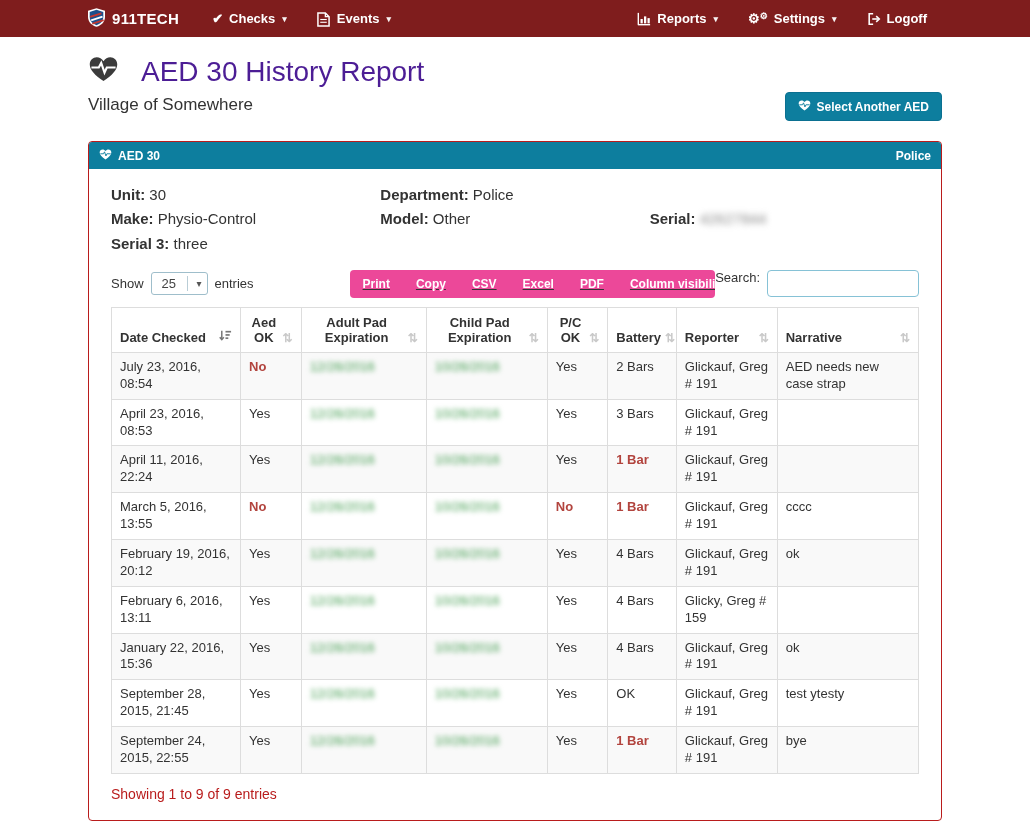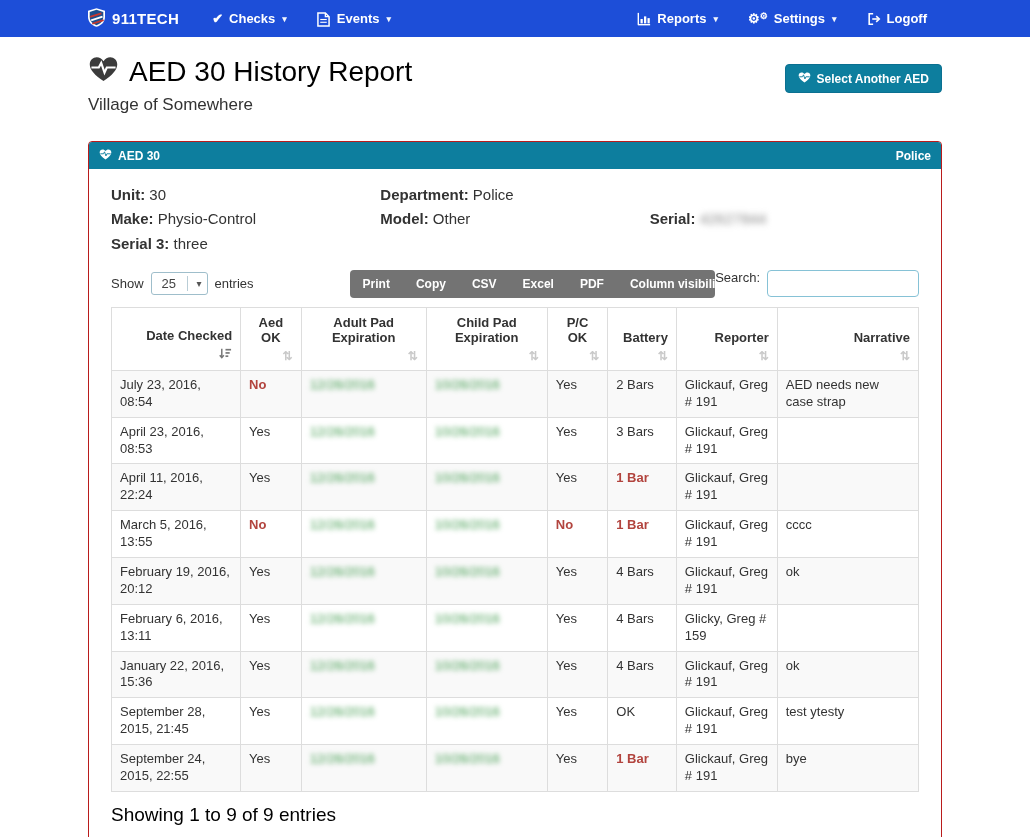--- a/index.html
+++ b/index.html
@@ -2,40 +2,40 @@
 <html><head>
 <meta charset="utf-8">
 <style>
   * { margin:0; padding:0; box-sizing:border-box; }
   html,body { width:1030px; height:837px; overflow:hidden; background:#fff;
     font-family:"Liberation Sans", sans-serif; color:#333; font-size:13px; }
 
   .container { width:854px; margin:0 auto; }
 
   
-  .navbar { background:#1d4ed8; height:37px; color:#fff; }
+  .navbar { background:#7f1d1d; height:37px; color:#fff; }
   .navbar .container { display:flex; align-items:stretch; height:37px; }
   .nav-left, .nav-right { display:flex; align-items:stretch; }
   .nav-right { margin-left:auto; }
   .brand { display:flex; align-items:center; gap:7px; font-size:15px; font-weight:bold;
     padding-right:18px; letter-spacing:.3px; cursor:pointer; }
   .nav-item { display:flex; align-items:center; gap:6px; padding:0 15px; font-size:13px;
     font-weight:bold; cursor:pointer; }
   .nav-item .glyph { font-size:13px; }
   .caret { font-size:9px; margin-left:1px; opacity:.95; }
   .navicon { width:14px; height:14px; display:inline-block; }
 
   
   .page-head { position:relative; margin-top:17px; }
-  .page-title { font-size:28px; font-weight:400; color:#000000; display:flex; align-items:center; gap:10px;margin-top:10px; }
+  .page-title { font-size:28px; font-weight:400; color:#4c1d95; display:flex; align-items:center; gap:22px;margin-top:10px; }
   .page-sub { font-size:17px; margin-top:6px; color:#333; }
   .btn-teal { background:#0d7e9e; color:#fff; border:1px solid #0b7091; border-radius:4px;
     font-size:12px; font-weight:bold; padding:6px 12px; display:inline-flex; align-items:center;
     gap:6px; cursor:pointer; font-family:inherit; }
-  .select-aed-btn { position:absolute; right:0; top:10px; }
+  .select-aed-btn { position:absolute; right:0; top:38px; }
 
   
   .panel { border:1px solid #b91c1c; border-radius:4px; margin-top:26px; background:#fff; overflow:hidden; }
   .panel-heading { background:#0d7e9e; color:#fff; font-size:12px; font-weight:bold;
     padding:6px 10px; display:flex; align-items:center; gap:6px; }
   .panel-heading .spacer { margin-left:auto; }
   .panel-body { padding:12px 12px 14px 12px; }
 
   .heart-icon { display:inline-block; }
 
@@ -51,46 +51,46 @@
   .show-entries { display:flex; align-items:center; gap:7px; font-size:13px; }
   .select-wrap { position:relative; display:inline-block; }
   .select-wrap select { appearance:none; -webkit-appearance:none; font-family:inherit; font-size:13px;
     color:#444; padding:3px 30px 3px 10px; border:1px solid #9fbecb; border-radius:3px;
     background:#fff; cursor:pointer; }
   .select-wrap::after { content:"▾"; position:absolute; right:6px; top:50%; transform:translateY(-52%);
     font-size:10px; color:#555; pointer-events:none; }
   .select-wrap::before { content:""; position:absolute; right:20px; top:4px; bottom:4px;
     border-left:1px solid #b9cdd6; pointer-events:none; }
 
-  .dt-buttons { display:flex; background:#737373; border-radius:4px; margin-left:96px; overflow:hidden; }
+  .dt-buttons { display:flex; background:#ec4899; border-radius:4px; margin-left:96px; overflow:hidden;text-decoration:underline; }
   .dt-btn { background:transparent; border:none; color:#fff; font-family:inherit; font-size:12px;
     font-weight:bold; padding:7px 13px; cursor:pointer; white-space:nowrap; }
 
   .dt-search { margin-left:auto; display:flex; gap:7px; font-size:13px; }
   .dt-search input { width:152px; height:27px; border:1px solid #86c2d6; border-radius:4px;
     padding:0 8px; font-family:inherit; font-size:13px; outline:none; }
 
   
   table.dt { border-collapse:collapse; width:calc(100% - 20px); margin:9px 10px 0 10px; table-layout:fixed; }
   table.dt th, table.dt td { border:1px solid #ddd; font-size:13px; vertical-align:top; }
   table.dt th { font-weight:bold; padding:7px 8px; cursor:pointer; vertical-align:bottom; }
-  table.dt th .th-inner { display:flex; align-items:flex-end; justify-content:space-between; gap:4px;flex-direction:column; }
+  table.dt th .th-inner { display:flex; align-items:flex-end; justify-content:space-between; gap:4px; }
   table.dt th .sort-glyph { color:#c9c9c9; font-size:12px; flex:none; }
   table.dt td { padding:6px 8px; line-height:1.3; }
   table.dt tbody tr:nth-child(odd) { background:#f9f9f9; }
   table.dt th:nth-child(1){ width:16%; }  table.dt th:nth-child(2){ width:7.5%; }
   table.dt th:nth-child(3){ width:15.5%; }table.dt th:nth-child(4){ width:15%; }
   table.dt th:nth-child(5){ width:7.5%; } table.dt th:nth-child(6){ width:8.5%; }
   table.dt th:nth-child(7){ width:12.5%; }table.dt th:nth-child(8){ width:17.5%; }
   .alert-text { color:#b2443e; font-weight:bold; }
   .blurred-green { color:#3f9b4c; filter:blur(2.6px); user-select:none; white-space:nowrap; }
 
   
   .dt-footer { display:flex; align-items:center; margin:12px 10px 4px 10px; }
-  .dt-info { font-size:19px; color:#000000; }
+  .dt-info { font-size:14px; color:#b91c1c; }
   .pagination { margin-left:auto; display:inline-flex; }
   .page-btn { border:1px solid #ddd; background:#fff; color:#999; font-family:inherit; font-size:13px;
     padding:6px 12px; margin-left:-1px; cursor:pointer; }
   .page-btn.first { border-radius:4px 0 0 4px; margin-left:0; }
   .page-btn.last { border-radius:0 4px 4px 0; }
   .page-btn.active { background:#e4e4e4; color:#666; }
 </style>
 </head>
 <body>
 

